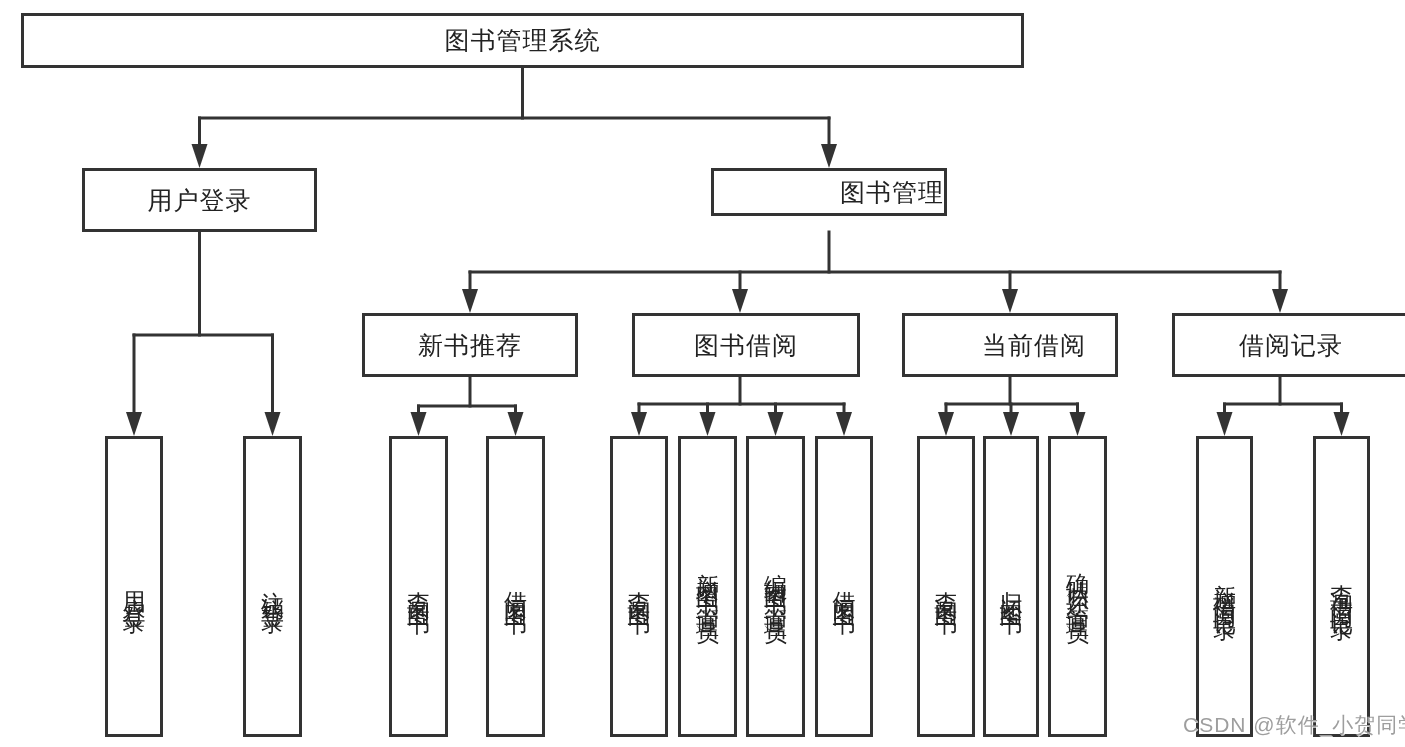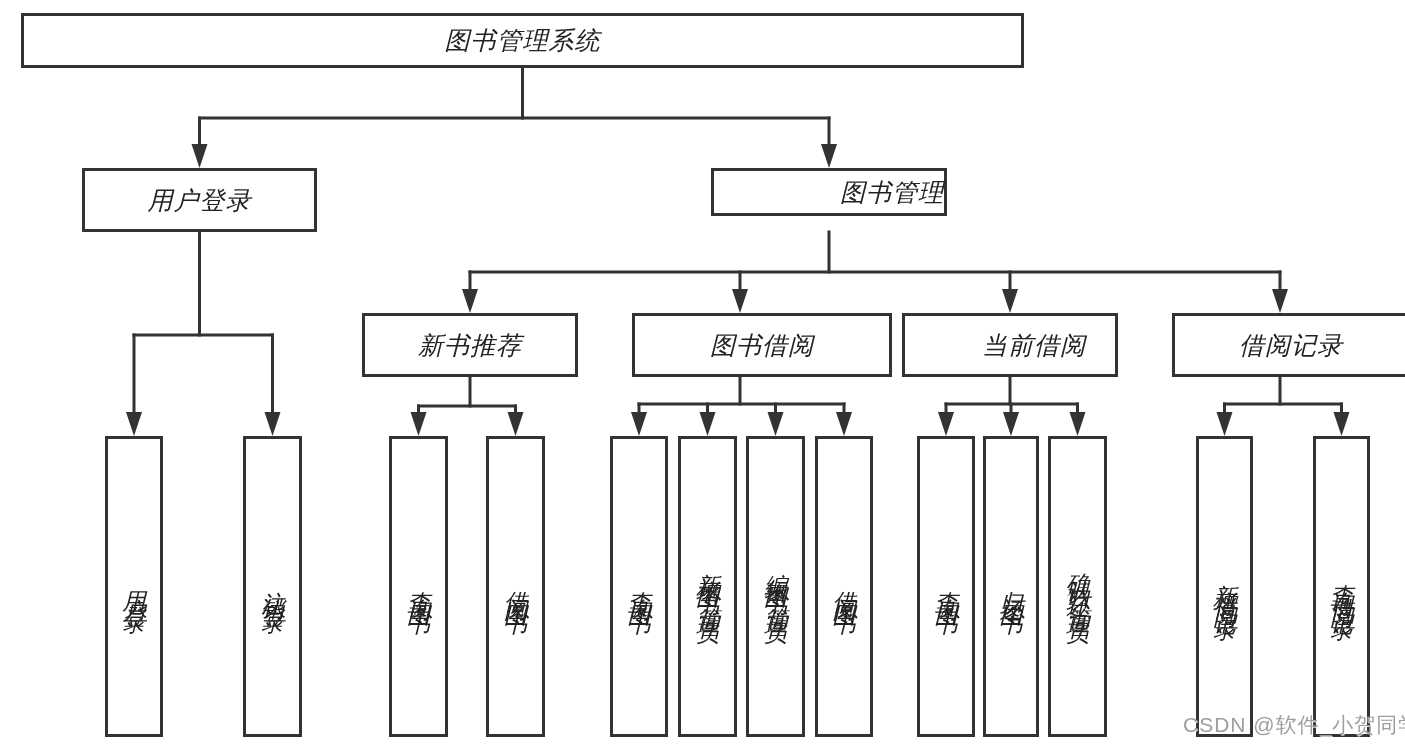--- a/index.html
+++ b/index.html
@@ -21,21 +21,20 @@
   .node {
     position: absolute;
     box-sizing: border-box;
     background: #ffffff;
     border: 3px solid #333333;
     display: flex;
     align-items: center;
     justify-content: center;
     color: #222222;
     z-index: 1;
-    font-style: italic;
   }
   .node.h .label {
     font-size: 25px;
     letter-spacing: 1px;
     white-space: nowrap;
     line-height: 1;
   }
   .node.v .label {
     writing-mode: vertical-rl;
     text-orientation: mixed;
@@ -120,21 +119,21 @@
       </div>
       <div class="node h" style="left: 82px; top: 168px; width: 235px; height: 64px;">
         <span class="label">用户登录</span>
       </div>
       <div class="node h" style="left: 711px; top: 168px; width: 236px; height: 48px; justify-content: flex-end;">
         <span class="label">图书管理</span>
       </div>
       <div class="node h" style="left: 362px; top: 313px; width: 216px; height: 64px;">
         <span class="label">新书推荐</span>
       </div>
-      <div class="node h" style="left: 632px; top: 313px; width: 260px; height: 64px;">
+      <div class="node h" style="left: 632px; top: 313px; width: 228px; height: 64px;">
         <span class="label">图书借阅</span>
       </div>
       <div class="node h" style="left: 902px; top: 313px; width: 216px; height: 64px; padding-left: 48px;">
         <span class="label">当前借阅</span>
       </div>
       <div class="node h" style="left: 1172px; top: 313px; width: 238px; height: 64px;">
         <span class="label">借阅记录</span>
       </div>
       <div class="node v" style="left: 105px; top: 436px; width: 58px; height: 301px;">
         <span class="label">用户登录</span>

